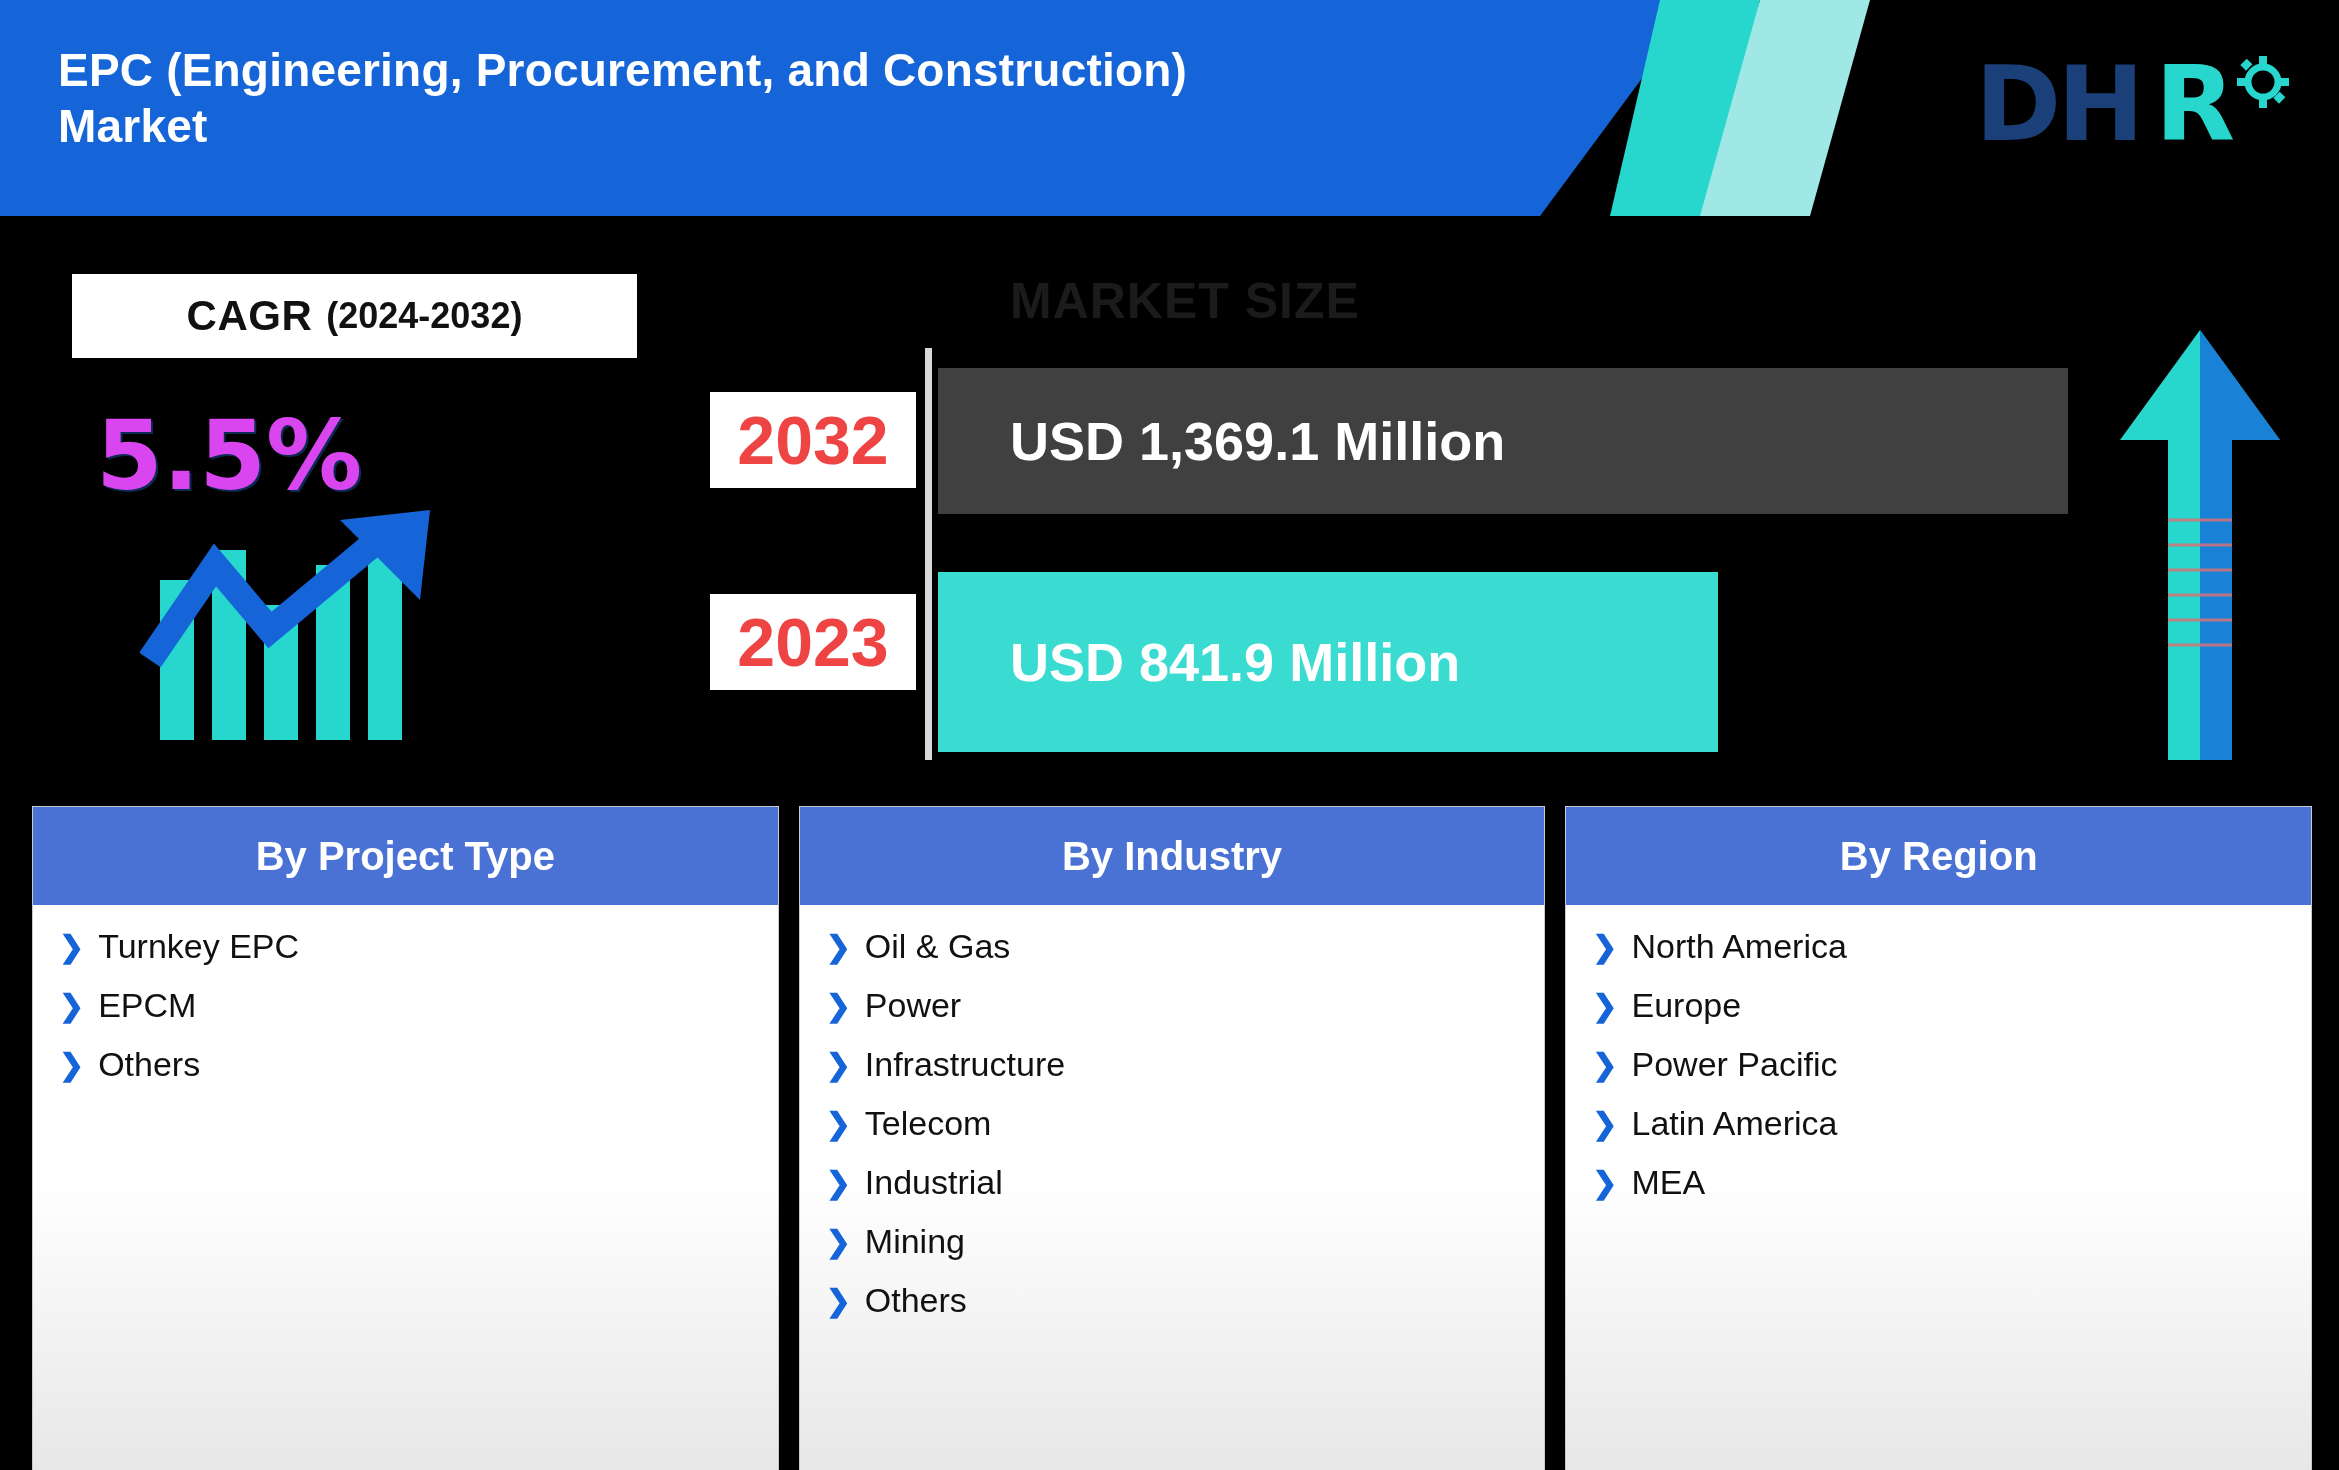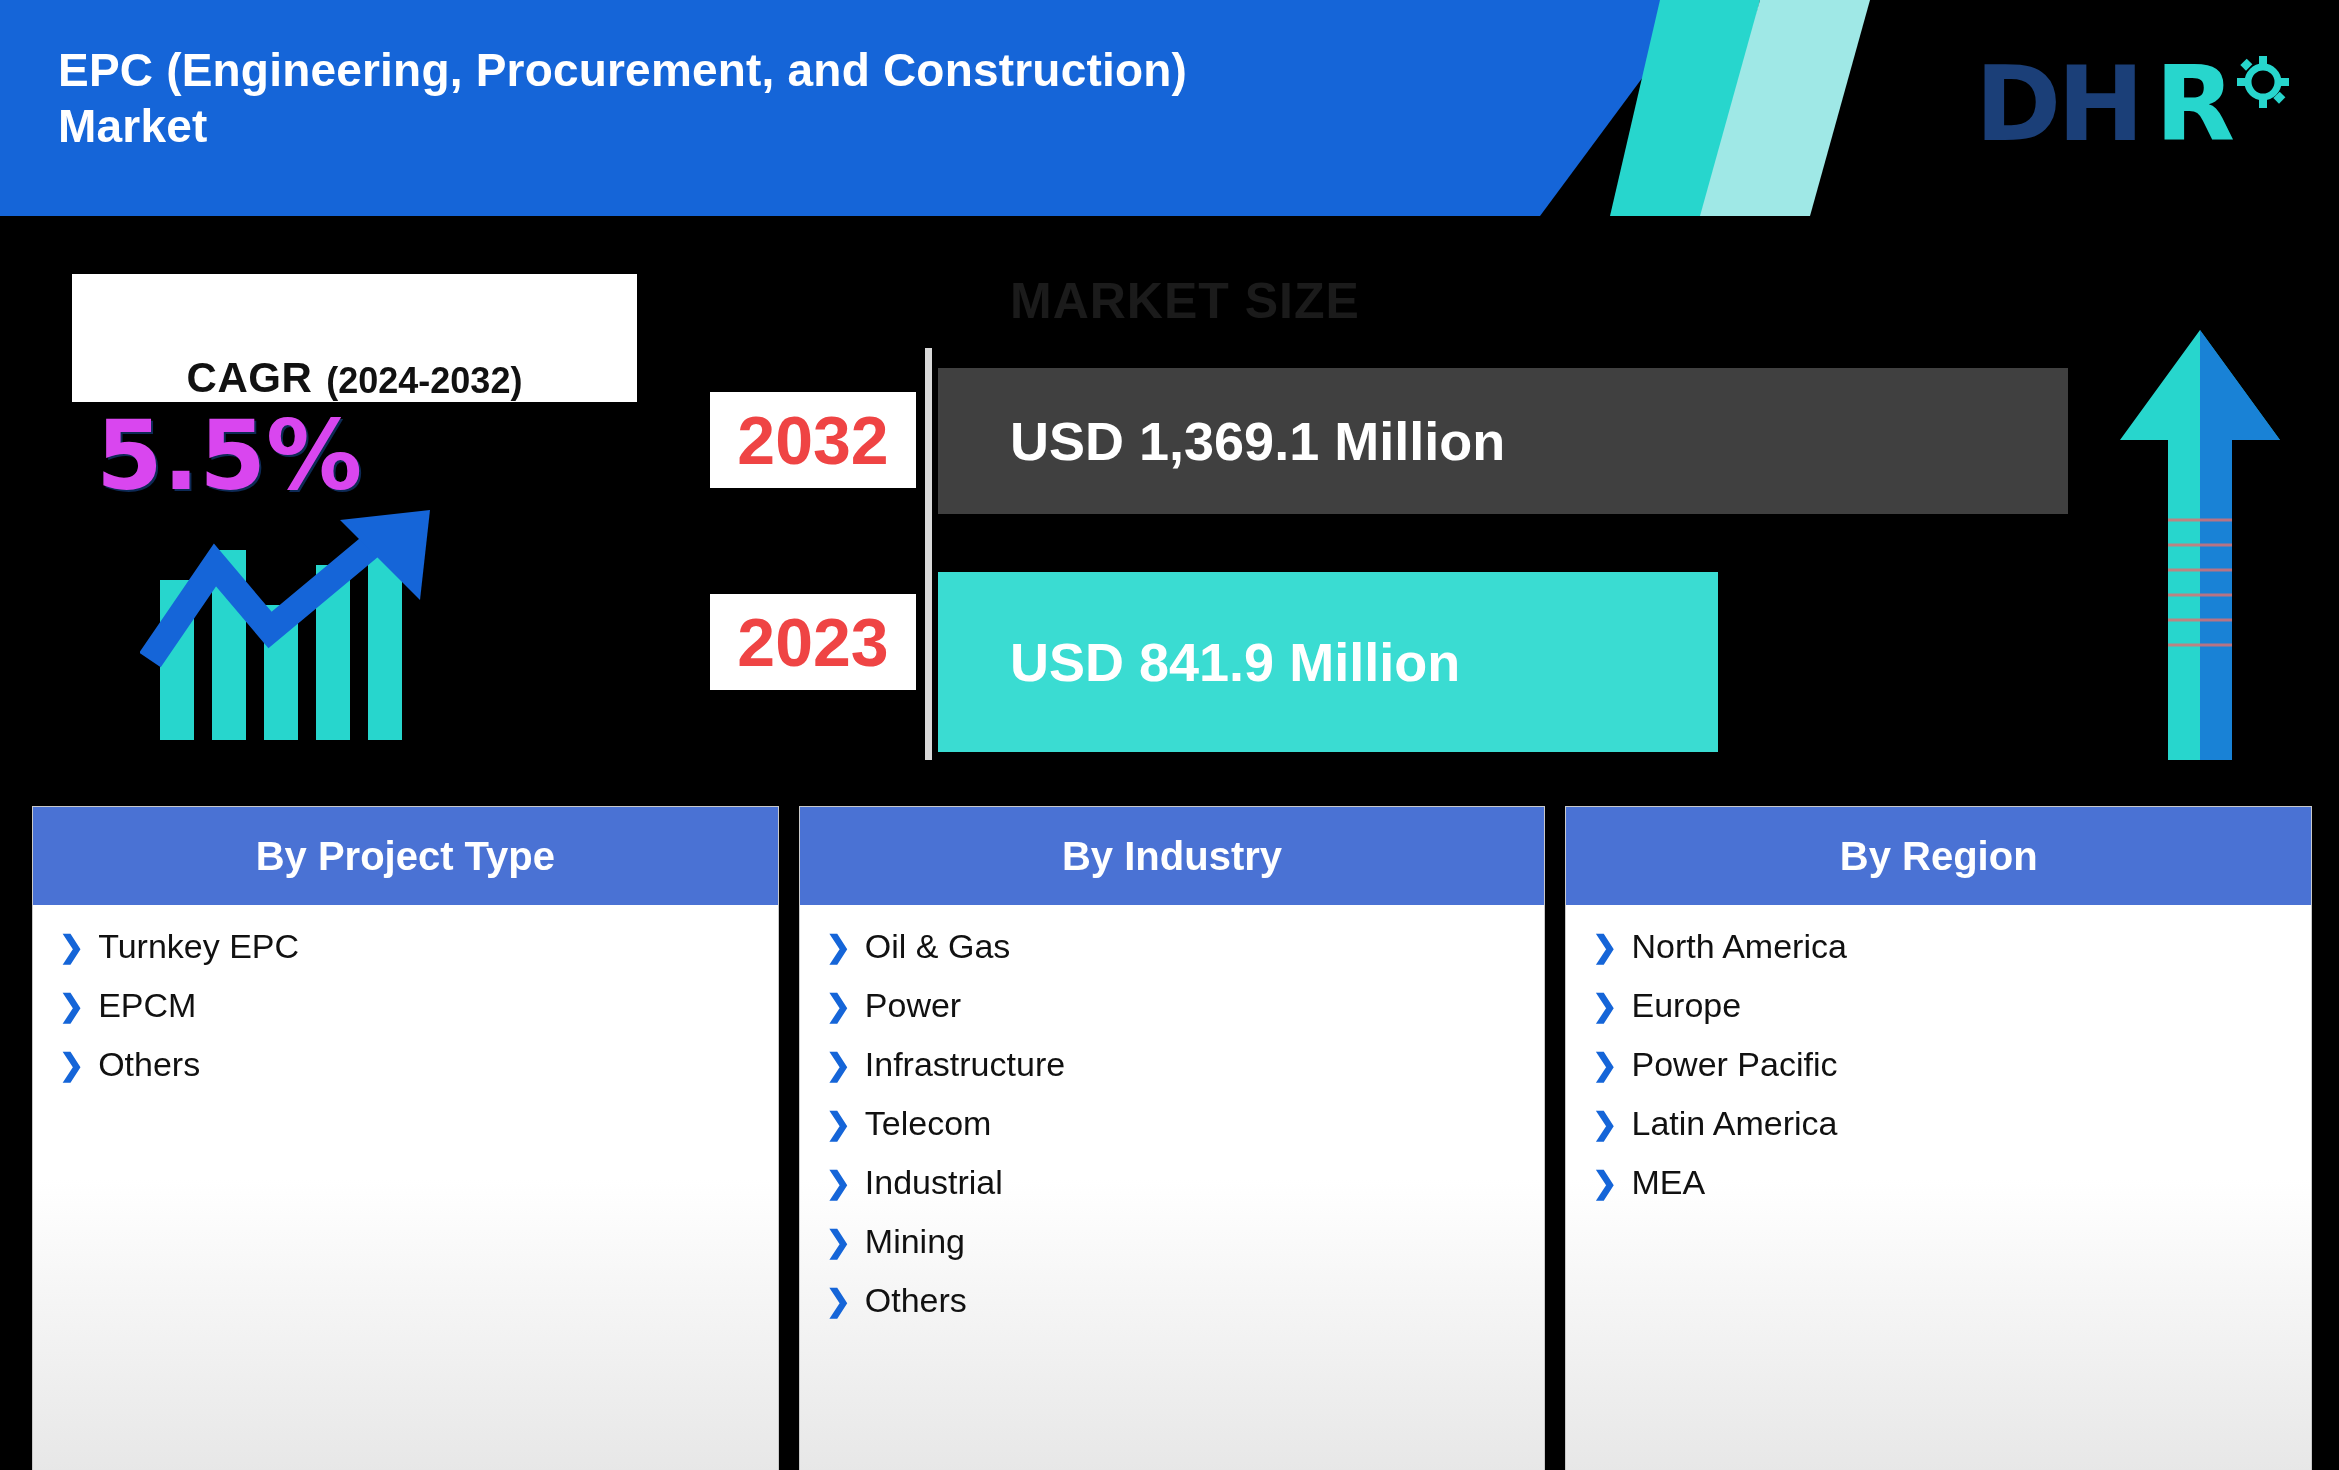--- a/index.html
+++ b/index.html
@@ -37,22 +37,22 @@
     position: absolute; left: 58px; top: 42px; width: 1180px;
     color: #ffffff; font-size: 46px; font-weight: bold; line-height: 1.22;
     letter-spacing: 0.2px;
   }
   .logo {
     position: absolute; right: 40px; top: 40px; width: 330px; height: 130px;
   }
 
   
   .cagr-box {
-    position: absolute; left: 72px; top: 274px; width: 565px; height: 128px;
-    background: #ffffff; display: flex; align-items: flex-end; justify-content: center;
+    position: absolute; left: 72px; top: 274px; width: 565px; height: 84px;
+    background: #ffffff; display: flex; align-items: center; justify-content: center;
   }
   .cagr-label {
     font-size: 42px; font-weight: bold; color: #111; letter-spacing: 0.5px;
   }
   .cagr-years { font-size: 36px; font-weight: bold; color: #111; }
   .cagr-value {
     position: absolute; left: 96px; top: 400px;
     font-size: 96px; font-weight: bold; color: #d946ef;
     font-family: "DejaVu Sans", sans-serif;
     text-shadow: 2px 2px 0 #0d2a55;

